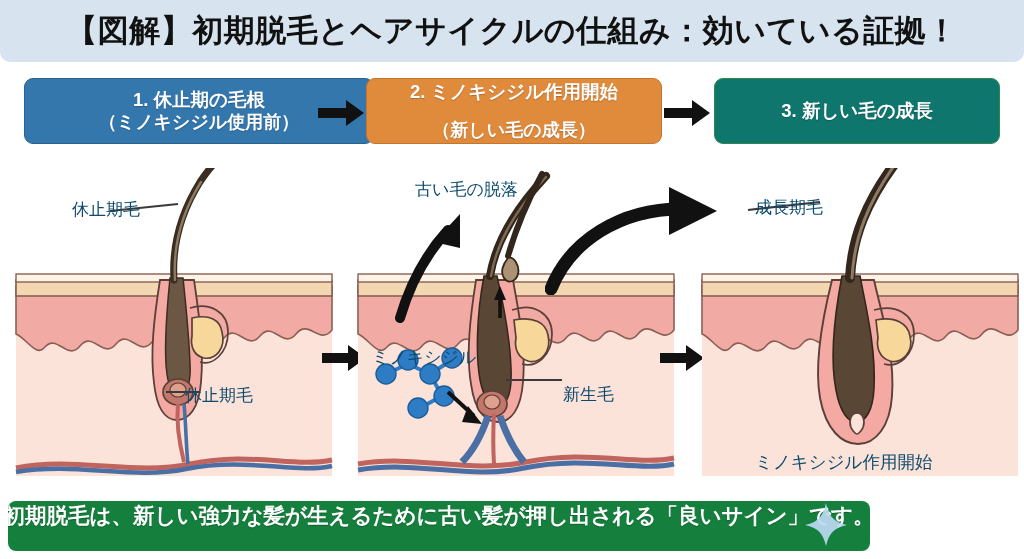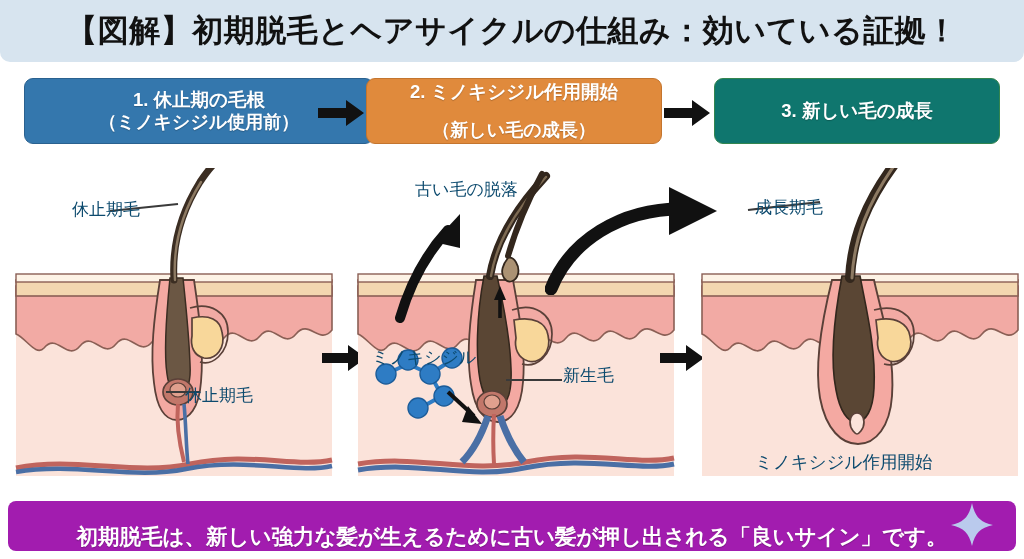--- a/index.html
+++ b/index.html
@@ -48,30 +48,30 @@
     position:absolute;font-size:17px;font-weight:normal;color:#0c4a6e;
     white-space:nowrap;
   }
 
   
   #label-telogen-shaft{left:72px;top:198px;}
   #label-telogen-root{left:185px;top:384px;}
   
   #label-old-hair-shed{left:415px;top:178px;}
   #label-minoxidil{left:372px;top:336px;margin-top:10px;}
-  #label-new-hair{left:563px;top:364px;}
+  #label-new-hair{left:563px;top:383px;}
   
   #label-anagen-hair{left:755px;top:196px;}
   #label-thick-hair{left:755px;top:450px;font-size:17.5px;}
 
   
   #bottom-banner{
-    position:absolute;left:8px;top:501px;width:1008px;height:50px;
-    background:#a21caf;border-radius:8px;
-    display:flex;align-items:flex-end;justify-content:center;
+    position:absolute;left:8px;top:501px;width:862px;height:50px;
+    background:#15803d;border-radius:8px;
+    display:flex;align-items:flex-start;justify-content:center;
     overflow:hidden;
   }
   #bottom-text{
     font-size:21.5px;font-weight:bold;color:#fff;white-space:nowrap;
     text-shadow:0 1px 1px rgba(0,0,0,.25);
   }
   #sparkle-icon{position:absolute;right:22px;top:0px;}
 </style>
 </head>
 <body>

